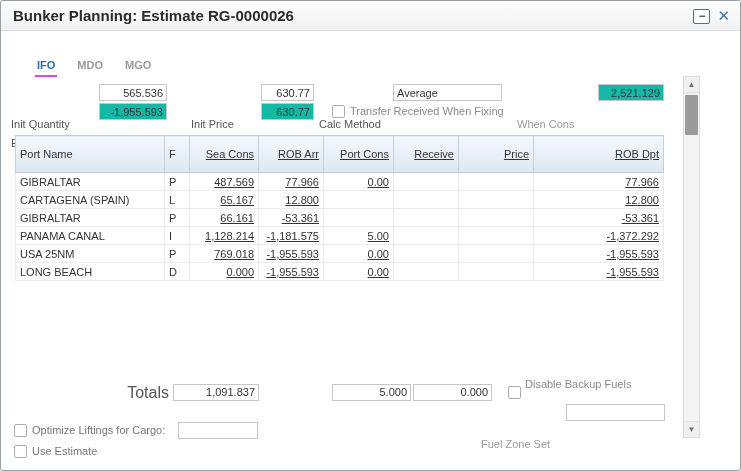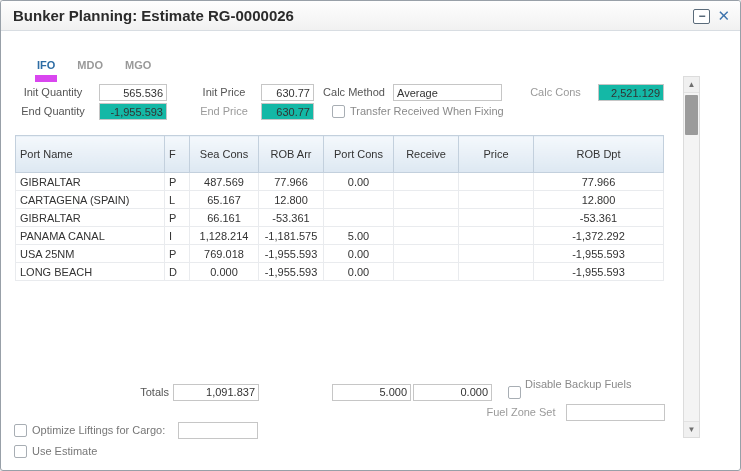--- a/index.html
+++ b/index.html
@@ -26,23 +26,23 @@
   .win-buttons { position: absolute; right: 10px; top: 7px; display: flex; gap: 7px; align-items: center; }
   .btn-min {
     width: 17px; height: 15px; border: 1px solid #5a6b7a; border-radius: 2px;
     background: #fff; color: #44576a; font-size: 12px; line-height: 12px;
     text-align: center; font-weight: bold; cursor: pointer;
   }
   .btn-close { color: #3f74ad; font-size: 15px; font-weight: bold; line-height: 16px; cursor: pointer; }
   
   .tabs { position: absolute; left: 34px; top: 58px; display: flex; gap: 18px; font-size: 11px; font-weight: bold; }
   .tab { color: #999; padding: 0 2px 4px 2px; cursor: pointer; }
-  .tab.active { color: #2e6da4; border-bottom: 7px solid #d946ef; }
-  
-  .flabel { position: absolute; font-size: 11px; color: #555; text-align: center; line-height: 17px; white-space: nowrap; }
+  .tab.active { color: #2e6da4; border-bottom: 2px solid #d946ef; }
+  
+  .flabel { position: absolute; font-size: 11px; color: #555; text-align: left; line-height: 17px; white-space: nowrap; margin-top: 32px; }
   .flabel.dim { color: #9a9a9a; }
   .field {
     position: absolute; height: 17px; border: 1px solid #c6c6c6; background: #fff;
     font-size: 11px; color: #333; padding: 0 3px; font-family: inherit; outline: none;
   }
   .field.num { text-align: right; }
   .field.ro { background: #14b8a6; }
   .cb {
     position: absolute; width: 13px; height: 13px; border: 1px solid #a8aeb4;
     border-radius: 2px; background: #fff; cursor: pointer;
@@ -54,24 +54,24 @@
   table.grid { border-collapse: collapse; table-layout: fixed; width: 648px; font-size: 11px; }
   .grid th {
     height: 17px; background: linear-gradient(#f4f8fc, #dde8f2);
     border: 1px solid #c3d0dd; font-weight: normal; color: #333; padding: 12px 4px;
     white-space: nowrap; overflow: hidden; cursor: default;
   }
   .grid td {
     height: 18px; border: 1px solid #e9ebee; border-top: none;
     color: #333; padding: 0 4px; background: #fff; white-space: nowrap; overflow: hidden;
   }
-  .grid th:nth-child(n+3), .grid td:nth-child(n+3) { text-align: center; }
+  .grid th:nth-child(n+3), .grid td:nth-child(n+3) { text-align: right; text-decoration: underline; }
   .grid th:nth-child(-n+2), .grid td:nth-child(-n+2) { text-align: left; }
   
-  .tlabel { position: absolute; font-size: 11px; color: #555; text-align: right; line-height: 17px; }
+  .tlabel { position: absolute; font-size: 16px; color: #555; text-align: right; line-height: 17px; }
   .tbox {
     position: absolute; height: 17px; border: 1px solid #c6c6c6; background: #fff;
     font-size: 11px; color: #333; text-align: right; padding: 0 3px; line-height: 15px;
   }
   
   .vscroll {
     position: absolute; left: 682px; top: 75px; width: 17px; height: 362px;
     background: #f4f4f4; border: 1px solid #dcdcdc;
     display: flex; flex-direction: column;
   }
@@ -101,21 +101,21 @@
     <span class="tab">MDO</span>
     <span class="tab">MGO</span>
   </div>
 
   <span class="flabel" style="left:10px; top:83px; width:84px;">Init Quantity</span>
   <input class="field num" style="left: 98px; top: 83px; width: 68px;" value="565.536">
   <span class="flabel" style="left:190px; top:83px; width:66px;">Init Price</span>
   <input class="field num" style="left: 260px; top: 83px; width: 53px;" value="630.77">
   <span class="flabel" style="left:318px; top:83px; width:70px;">Calc Method</span>
   <input class="field" style="left: 392px; top: 83px; width: 109px;" value="Average">
-  <span class="flabel dim" style="left:516px; top:83px; width:77px;">Calc Cons</span>
+  <span class="flabel dim" style="left:516px; top:83px; width:77px;">When Cons</span>
   <input class="field num ro" readonly="" style="left: 597px; top: 83px; width: 66px;" value="2,521.129">
 
   <span class="flabel" style="left:10px; top:102px; width:84px;">End Quantity</span>
   <input class="field num ro" readonly="" style="left: 98px; top: 102px; width: 68px;" value="-1,955.593">
   <span class="flabel dim" style="left:190px; top:102px; width:66px;">End Price</span>
   <input class="field num ro" readonly="" style="left: 260px; top: 102px; width: 53px;" value="630.77">
   <span class="cb" style="left:331px; top:104px;"></span>
   <span class="cblabel" style="left:349px; top:103px;">Transfer Received When Fixing</span>
 
   <div class="grid-wrap">

